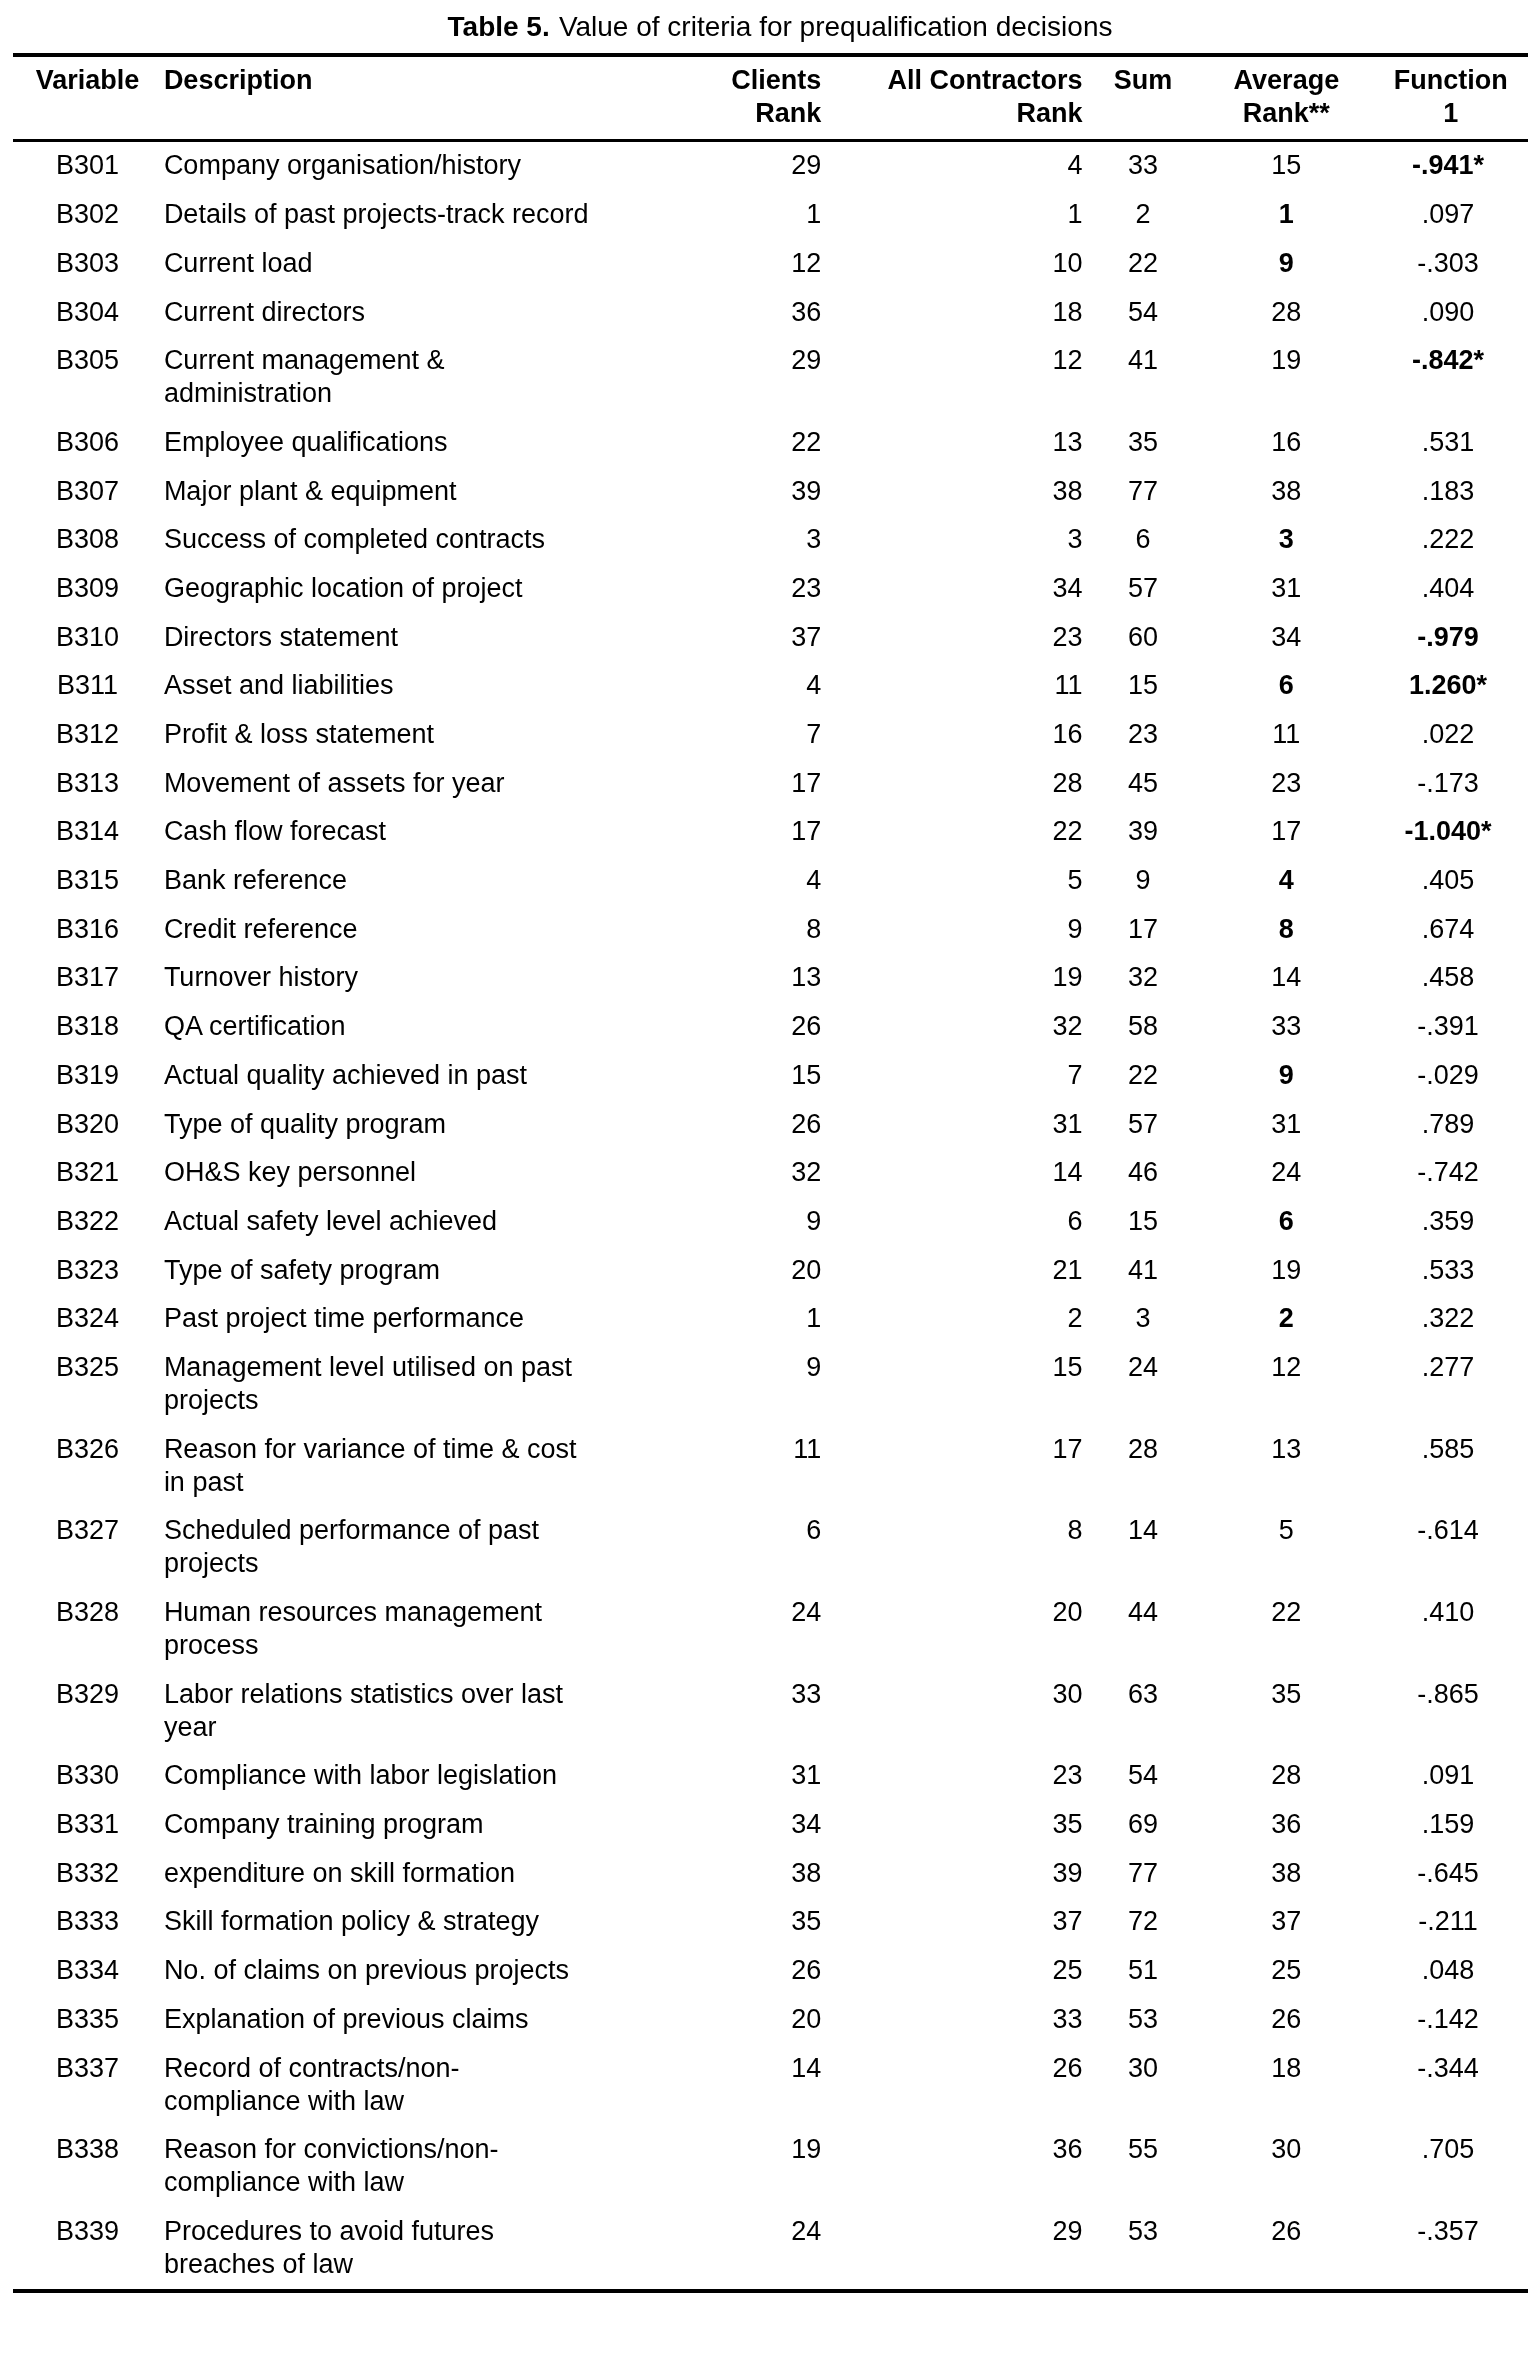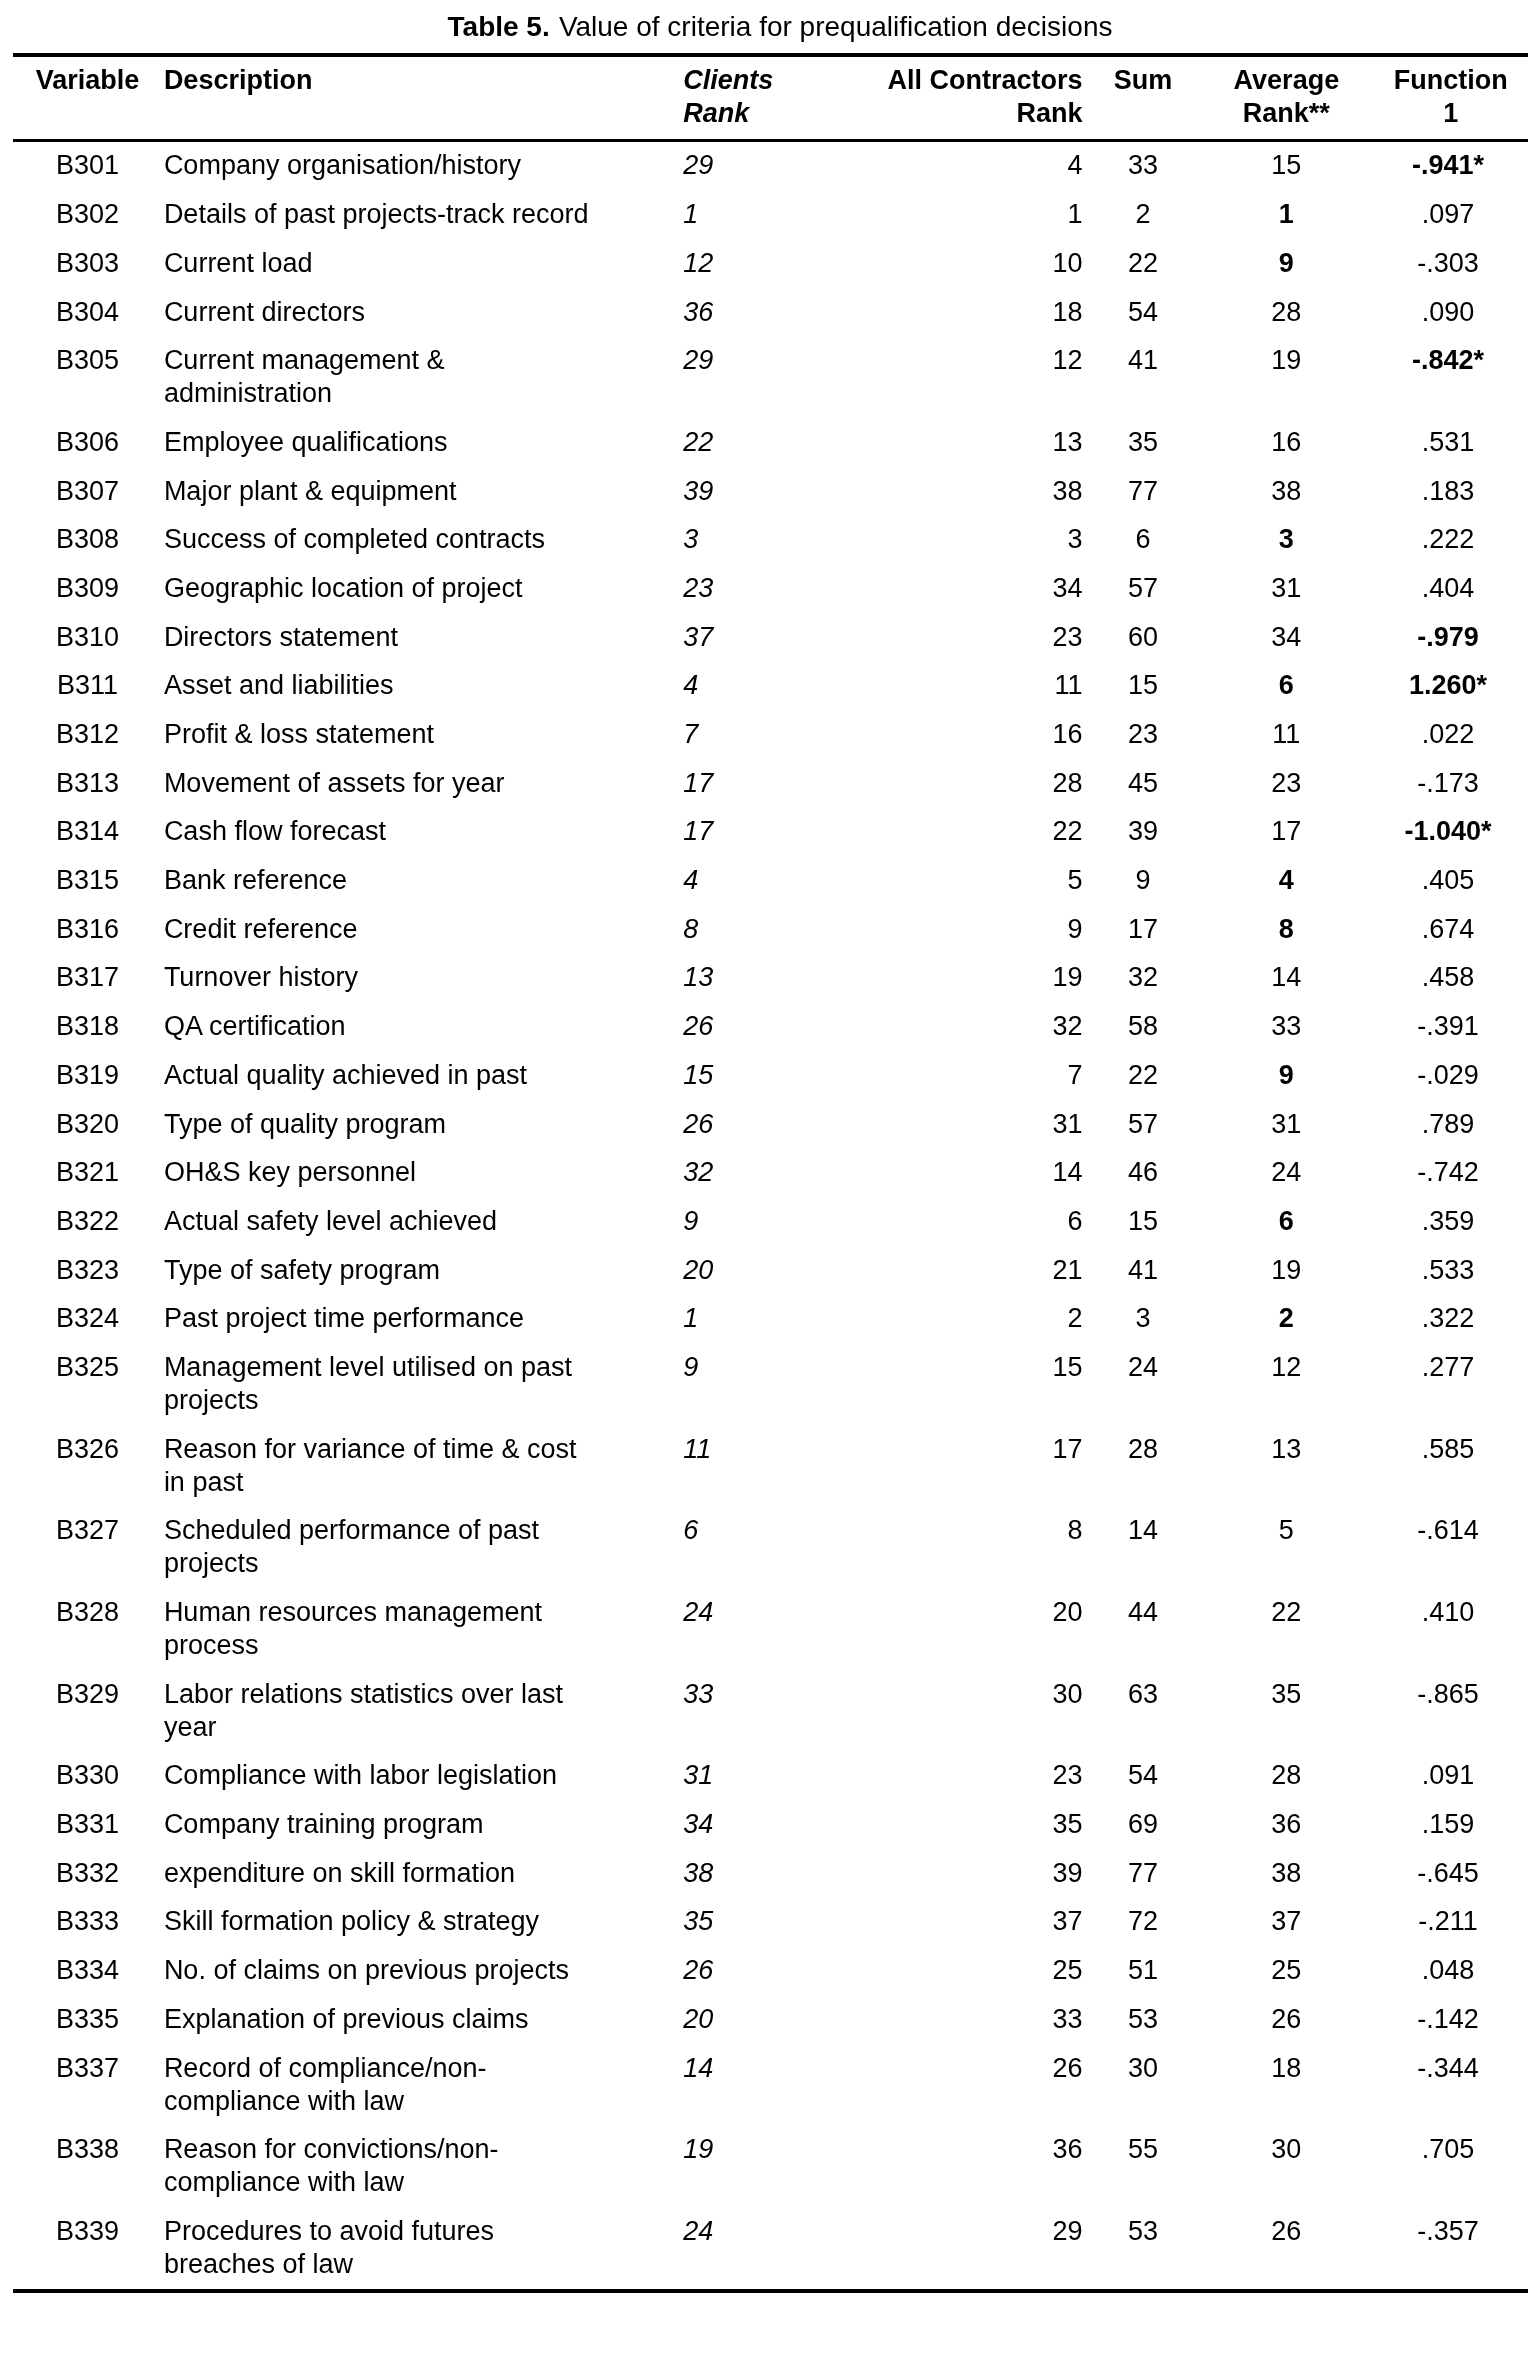--- a/index.html
+++ b/index.html
@@ -35,21 +35,21 @@
   thead tr { border-bottom: 3.7px solid #000; }
   th, td {
     font-size: 27px;
     line-height: 33px;
     vertical-align: top;
     padding: 7.4px 3.7px 8.3px 3.7px;
   }
   th { font-weight: bold; padding-top: 6.5px; padding-bottom: 9.2px; }
   .col-var   { width: 138px; text-align: center; padding-left: 5.5px; }
   .col-desc  { width: 512px; text-align: left; }
-  .col-c1    { width: 138px; text-align: left; font-style: italic; }
+  .col-c1    { width: 138px; text-align: right; }
   .col-c2    { width: 254px; text-align: right; }
   .col-sum   { width: 106px; text-align: center; }
   .col-avg   { width: 166px; text-align: center; }
   .col-func  { width: 148px; text-align: center; }
   td.col-func { text-align: center; padding-right: 9.2px; }
   td.col-desc { white-space: pre-line; }
   .bold { font-weight: bold; }
 </style>
 </head>
 <body>
@@ -410,21 +410,21 @@
           <td class="col-var">B335</td>
           <td class="col-desc">Explanation of previous claims</td>
           <td class="col-c1">20</td>
           <td class="col-c2">33</td>
           <td class="col-sum">53</td>
           <td class="col-avg">26</td>
           <td class="col-func">-.142</td>
         </tr>
         <tr>
           <td class="col-var">B337</td>
-          <td class="col-desc">Record of compliance/non-
+          <td class="col-desc">Record of contracts/non-
 compliance with law</td>
           <td class="col-c1">14</td>
           <td class="col-c2">26</td>
           <td class="col-sum">30</td>
           <td class="col-avg">18</td>
           <td class="col-func">-.344</td>
         </tr>
         <tr>
           <td class="col-var">B338</td>
           <td class="col-desc">Reason for convictions/non-

